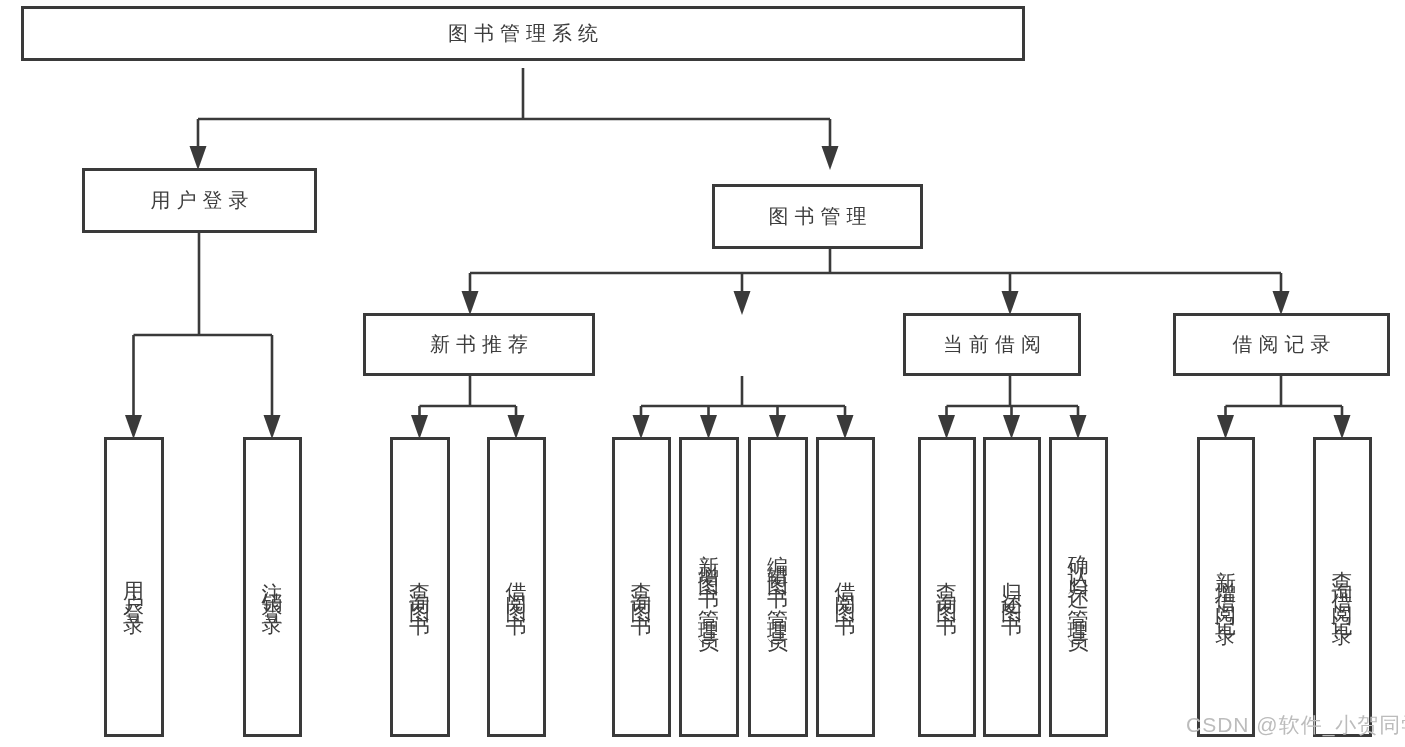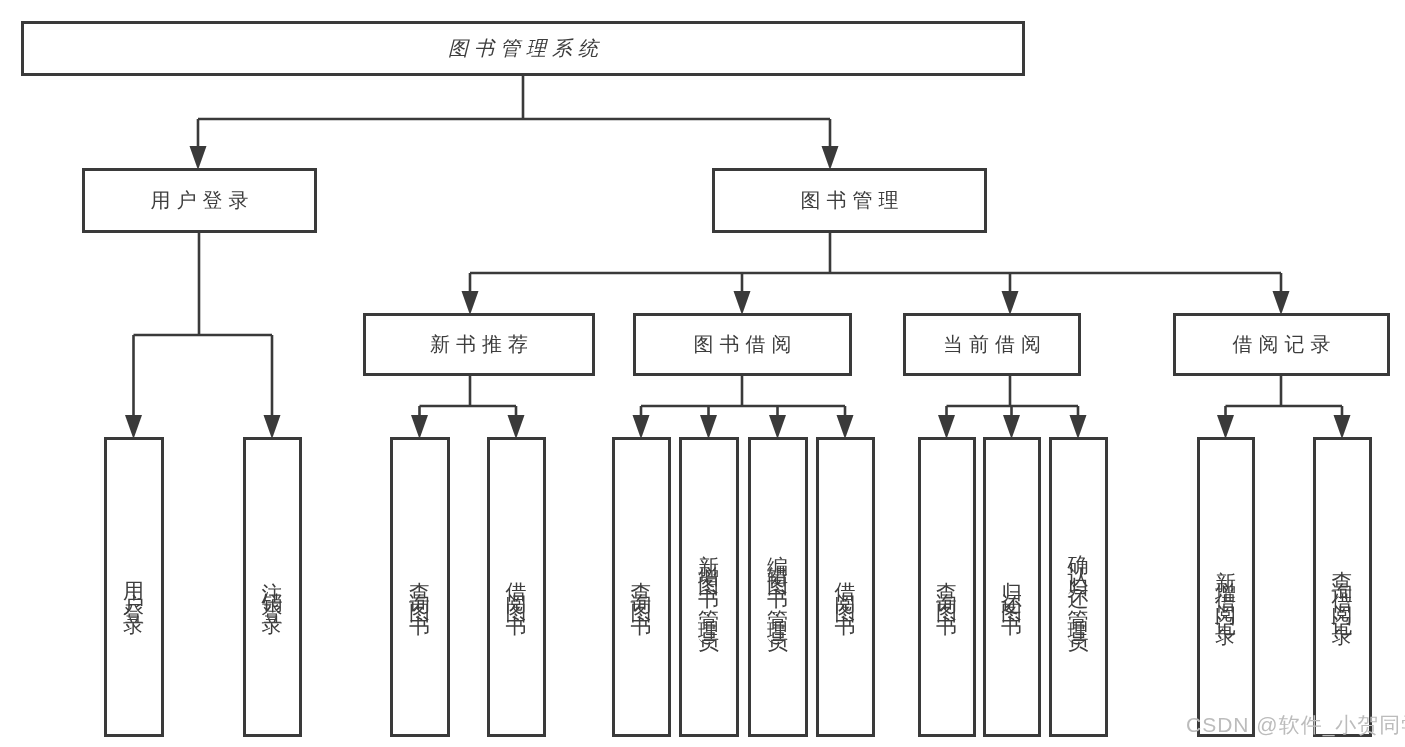--- a/index.html
+++ b/index.html
@@ -86,36 +86,33 @@
     <polygon class="head" points="1069.5,415 1086.5,415 1078,439"></polygon>
 
     <line class="wire" x1="1281" y1="376" x2="1281" y2="406"></line>
     <line class="wire" x1="1225.5" y1="406" x2="1342" y2="406"></line>
     <line class="wire" x1="1225.5" y1="406" x2="1225.5" y2="419"></line>
     <polygon class="head" points="1217,415 1234,415 1225.5,439"></polygon>
     <line class="wire" x1="1342" y1="406" x2="1342" y2="419"></line>
     <polygon class="head" points="1333.5,415 1350.5,415 1342,439"></polygon>
   </svg>
 
-  <div class="box rootbox" style="left:21px;top:21px;width:1004px;height:55px;font-style:italic;">
+  <div class="box rootbox" style="left:21px;top:6px;width:1004px;height:55px;">
     <span>图书管理系统</span>
   </div>
 
   <div class="box hbox" style="left:82px;top:168px;width:235px;height:65px;">
     <span>用户登录</span>
   </div>
-  <div class="box hbox" style="left:712px;top:168px;width:275px;height:65px;">
+  <div class="box hbox" style="left:712px;top:184px;width:211px;height:65px;">
     <span>图书管理</span>
   </div>
 
   <div class="box hbox" style="left:363px;top:313px;width:232px;height:63px;">
     <span>新书推荐</span>
-  </div>
-  <div class="box hbox" style="left:633px;top:313px;width:219px;height:63px;">
-    <span>图书借阅</span>
   </div>
   <div class="box hbox" style="left:903px;top:313px;width:178px;height:63px;">
     <span>当前借阅</span>
   </div>
   <div class="box hbox" style="left:1173px;top:313px;width:217px;height:63px;">
     <span>借阅记录</span>
   </div>
 
   <div class="box vbox" style="left:104px;top:437px;width:60px;height:300px;">
     <span>用户登录</span>

